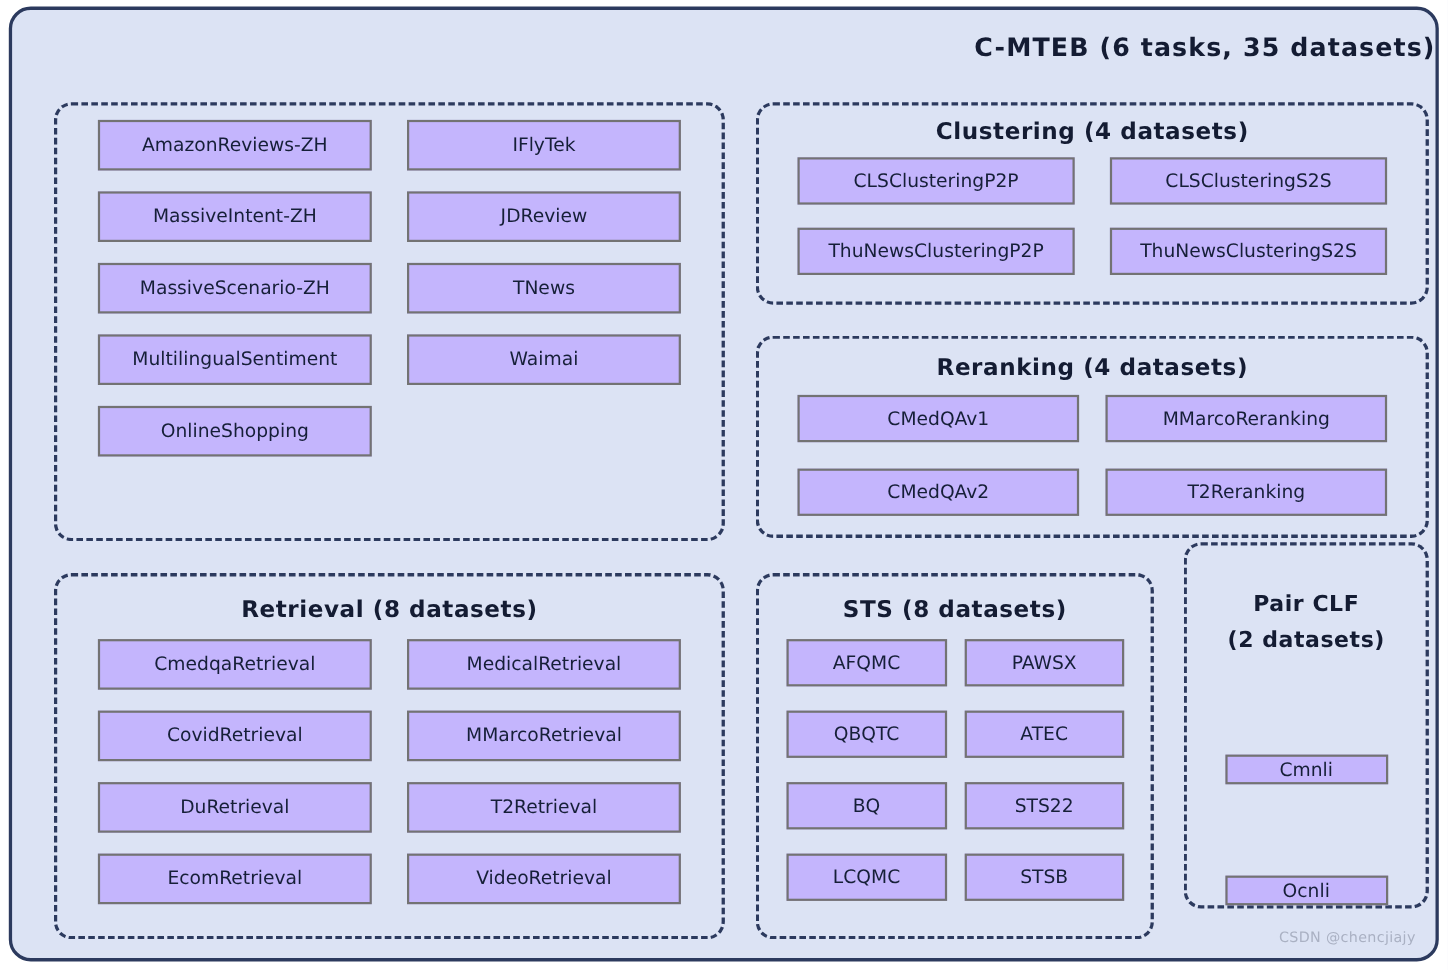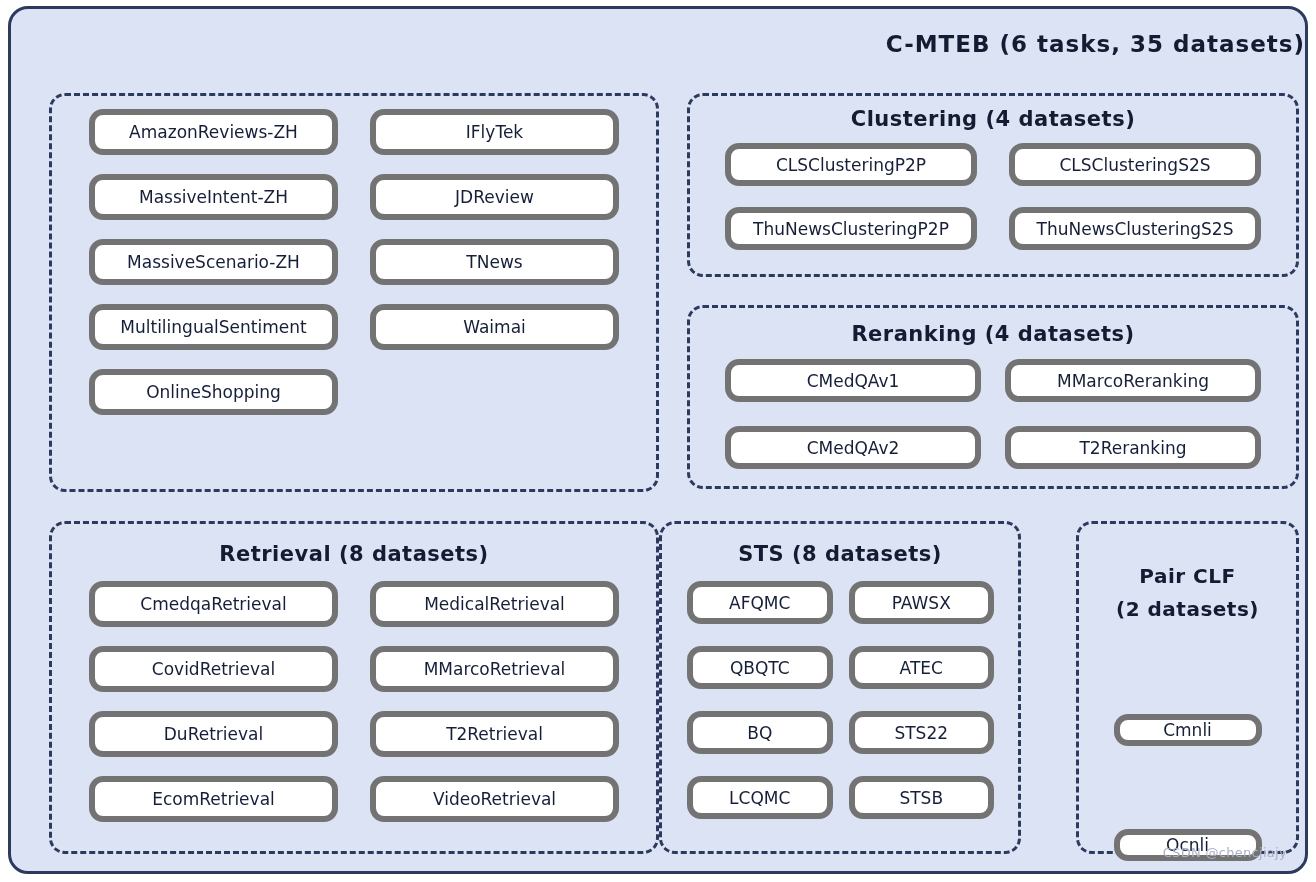--- a/index.html
+++ b/index.html
@@ -24,21 +24,21 @@
     display:flex; flex-direction:column; align-items:stretch;
   }
   .section-title {
     text-align:center; font-size:21px; font-weight:bold;
     letter-spacing:0.5px; color:#141c33;
   }
   .ds-grid {
     display:grid; grid-template-columns:1fr 1fr;
   }
   .ds-box {
-    border:6px solid #737373; border-radius:14px; background:#ffffff;
+    border:2px solid #737373; border-radius:0; background:#c4b5fd;
     display:flex; align-items:center; justify-content:center;
     font-size:17px; font-weight:500; color:#161f38; white-space:nowrap;
   }
 
   
   .sec-classification { left:38px; top:84px; width:610px; height:399px; }
   .sec-classification .section-title { margin-top:15px; }
   .sec-classification .ds-grid {
     margin:13px 37px 0 37px; column-gap:32px; row-gap:19px;
     grid-auto-rows:46px;
@@ -63,29 +63,29 @@
 
   
   .sec-retrieval { left:38px; top:512px; width:610px; height:333px; }
   .sec-retrieval .section-title { margin-top:18px; }
   .sec-retrieval .ds-grid {
     margin:15px 37px 0 37px; column-gap:32px; row-gap:19px;
     grid-auto-rows:46px;
   }
 
   
-  .sec-sts { left:648px; top:512px; width:362px; height:333px; }
+  .sec-sts { left:676px; top:512px; width:362px; height:333px; }
   .sec-sts .section-title { margin-top:18px; }
   .sec-sts .ds-grid {
     margin:15px 24px 0 25px; column-gap:16px; row-gap:22px;
     grid-auto-rows:43px;
   }
 
   
-  .sec-pairclf { left:1065px; top:512px; width:223px; height:333px;gap:48px; }
+  .sec-pairclf { left:1065px; top:484px; width:223px; height:333px;gap:48px; }
   .sec-pairclf .section-title { font-size:20px; line-height:33px; }
   .sec-pairclf .title-wrap { margin-top:36px; }
   .sec-pairclf .ds-box { width:148px; height:43px; margin:0 auto; }
   .sec-pairclf .box-1 { margin-top:40px; }
   .sec-pairclf .box-2 { margin-top:35px; }
 
   .watermark {
     position:absolute; right:18px; bottom:11px;
     font-size:13px; color:#aab1c3; letter-spacing:0.3px;
   }

